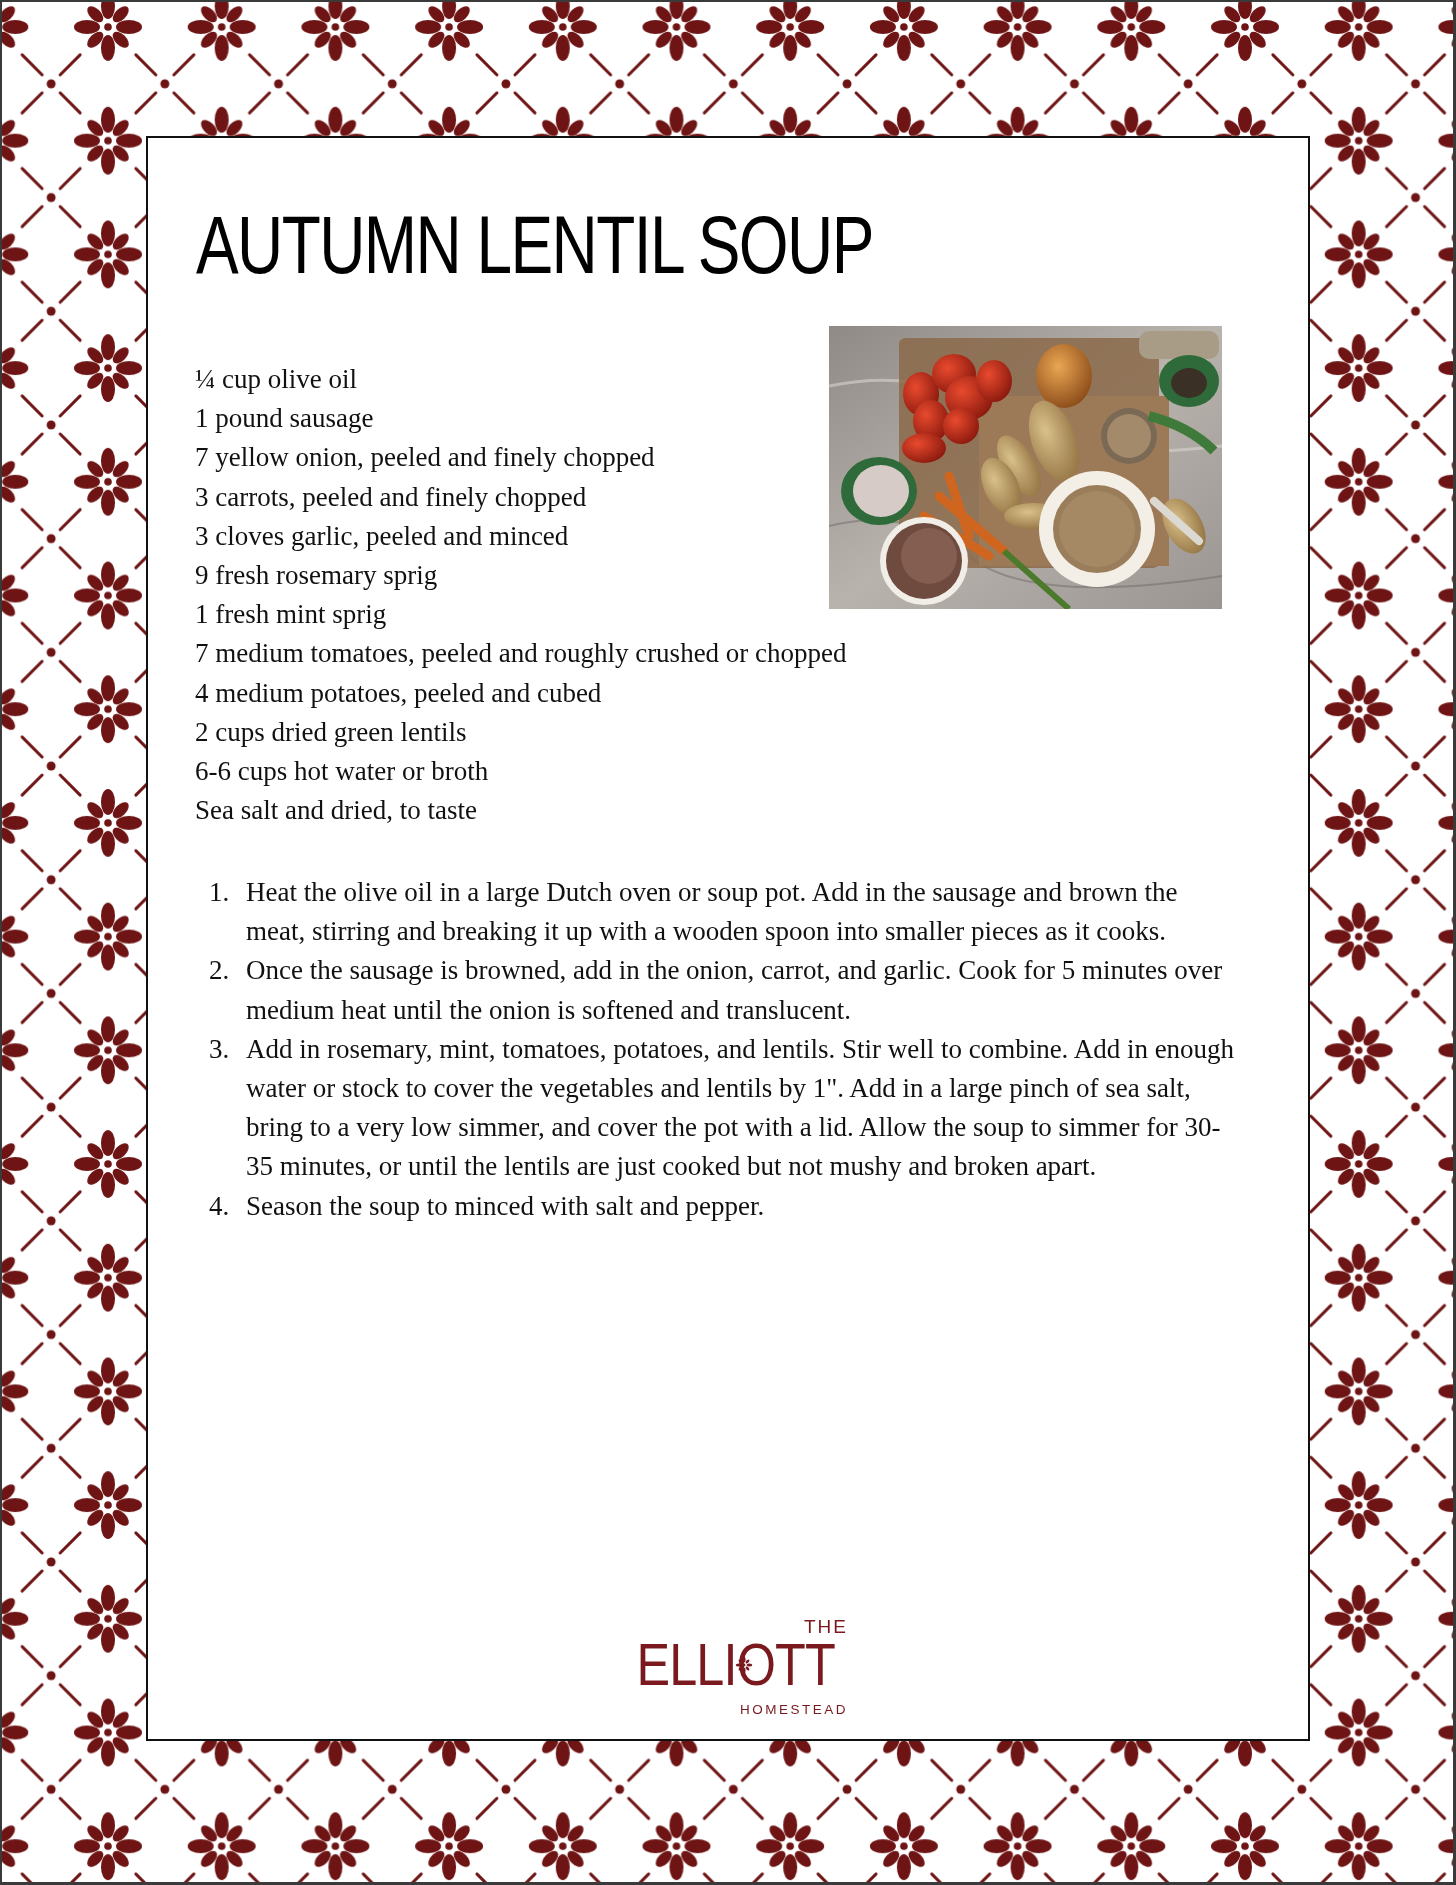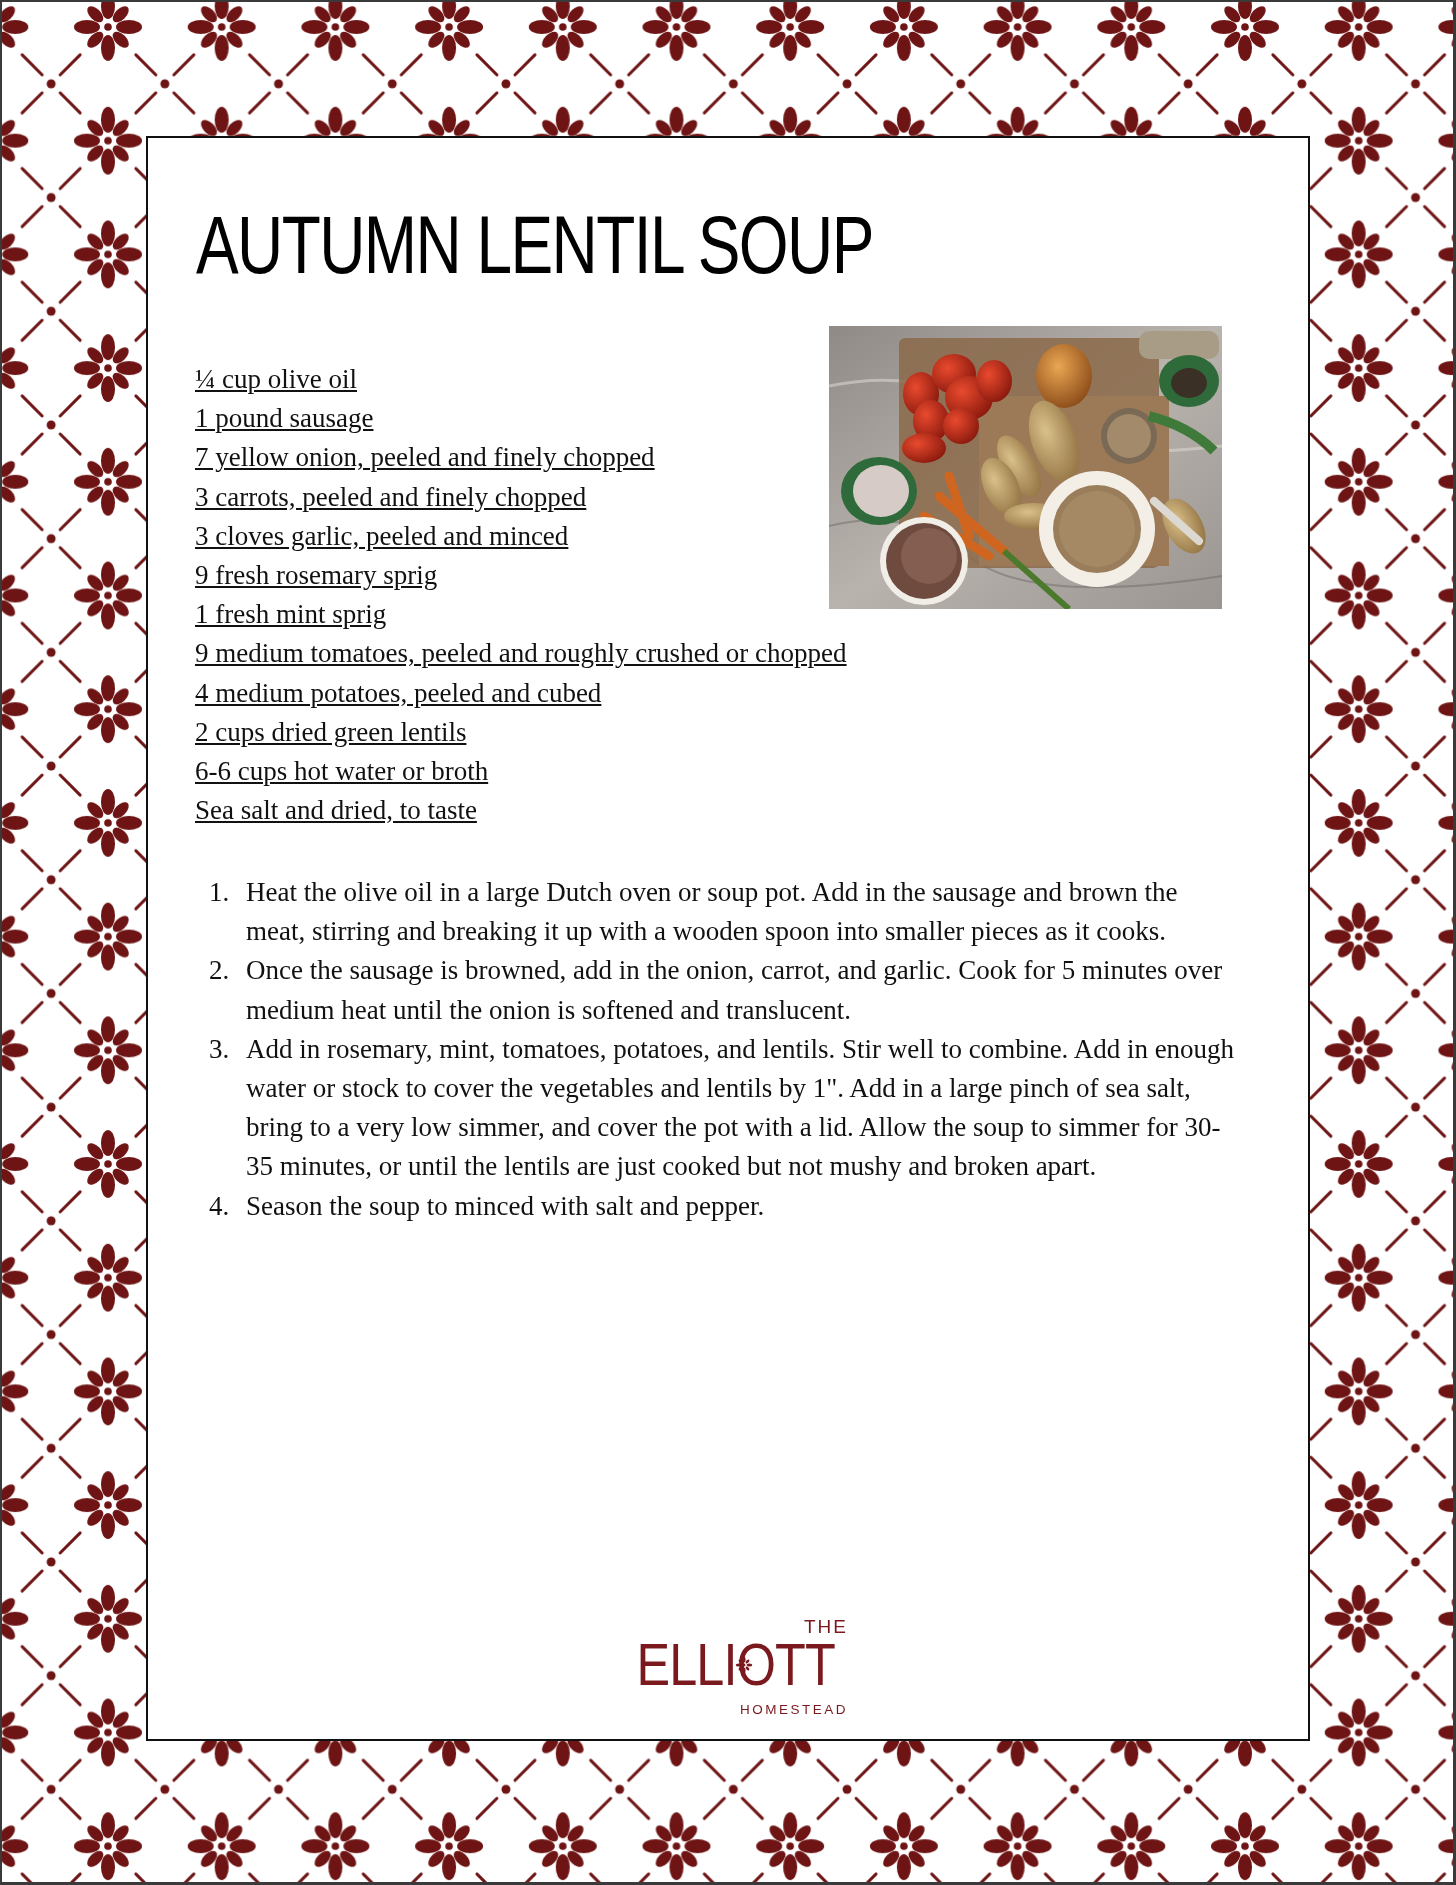--- a/index.html
+++ b/index.html
@@ -26,21 +26,21 @@
       white-space: nowrap;
     }
     #photo {
       position: absolute; left: 681px; top: 188px; width: 393px; height: 283px;
       overflow: hidden;
     }
     #ingredients {
       position: absolute; left: 47px; top: 222px; margin: 0; padding: 0; list-style: none;
       font-size: 27px; line-height: 39.2px; color: #111;
     }
-    #ingredients li { white-space: nowrap; text-decoration: underline; }
+    #ingredients li { white-space: nowrap; }
     #steps {
       position: absolute; left: 79px; top: 735px; width: 1010px; margin: 0; padding: 0;
       list-style: none; font-size: 27px; line-height: 39.2px; color: #111;
     }
     #steps li { position: relative; padding-left: 19px; }
     #steps .num { position: absolute; left: -18px; top: 0; }
     #logo {
       position: absolute; left: 470px; top: 1470px; width: 230px; height: 120px;
       color: #7a1a1f; text-align: right;
     }
@@ -160,21 +160,21 @@
     </div>
 
     <ul id="ingredients">
       <li>¼ cup olive oil</li>
       <li>1 pound sausage</li>
       <li>7 yellow onion, peeled and finely chopped</li>
       <li>3 carrots, peeled and finely chopped</li>
       <li>3 cloves garlic, peeled and minced</li>
       <li>9 fresh rosemary sprig</li>
       <li>1 fresh mint sprig</li>
-      <li>9 medium tomatoes, peeled and roughly crushed or chopped</li>
+      <li>7 medium tomatoes, peeled and roughly crushed or chopped</li>
       <li>4 medium potatoes, peeled and cubed</li>
       <li>2 cups dried green lentils</li>
       <li>6-6 cups hot water or broth</li>
       <li>Sea salt and dried, to taste</li>
     </ul>
 
     <ol id="steps">
       <li>
         <span class="num">1.</span>
         <span>Heat the olive oil in a large Dutch oven or soup pot. Add in the sausage and brown the meat, stirring and breaking it up with a wooden spoon into smaller pieces as it cooks.</span>

